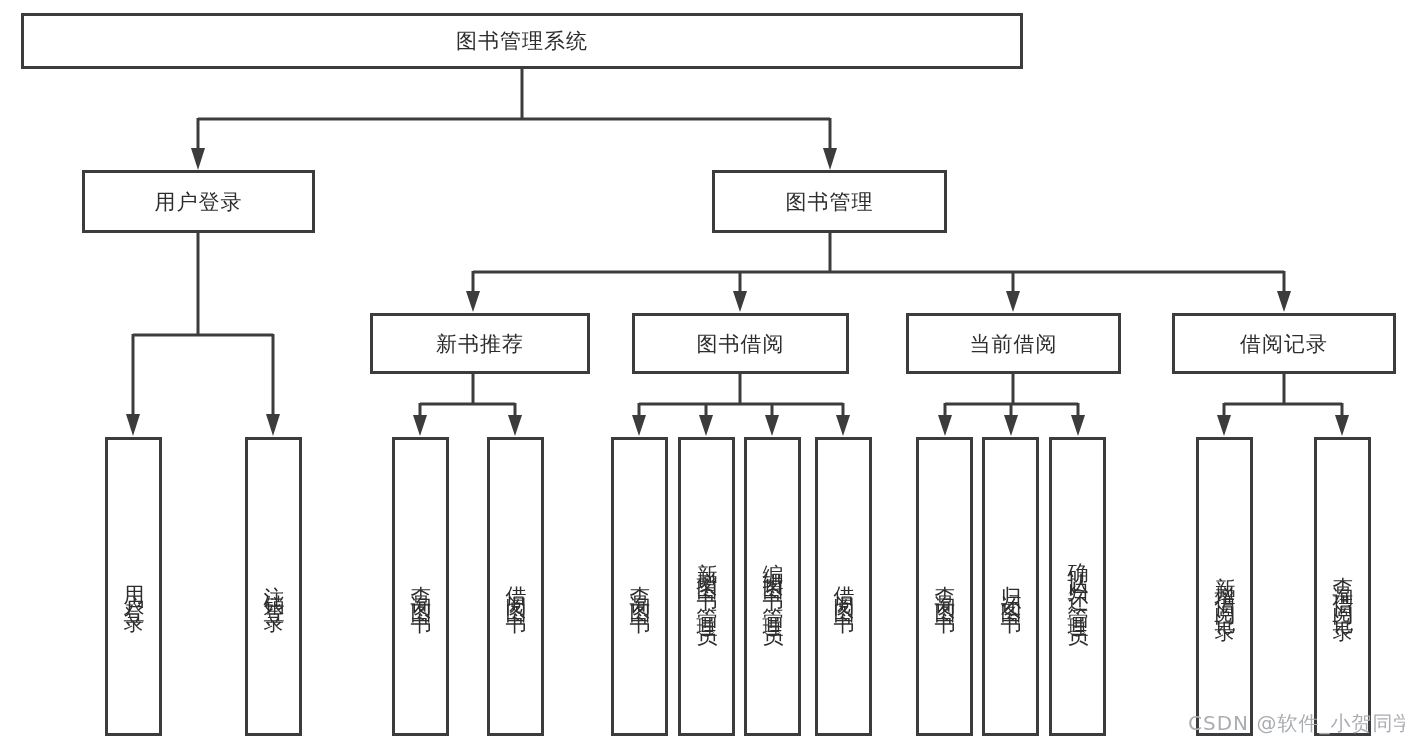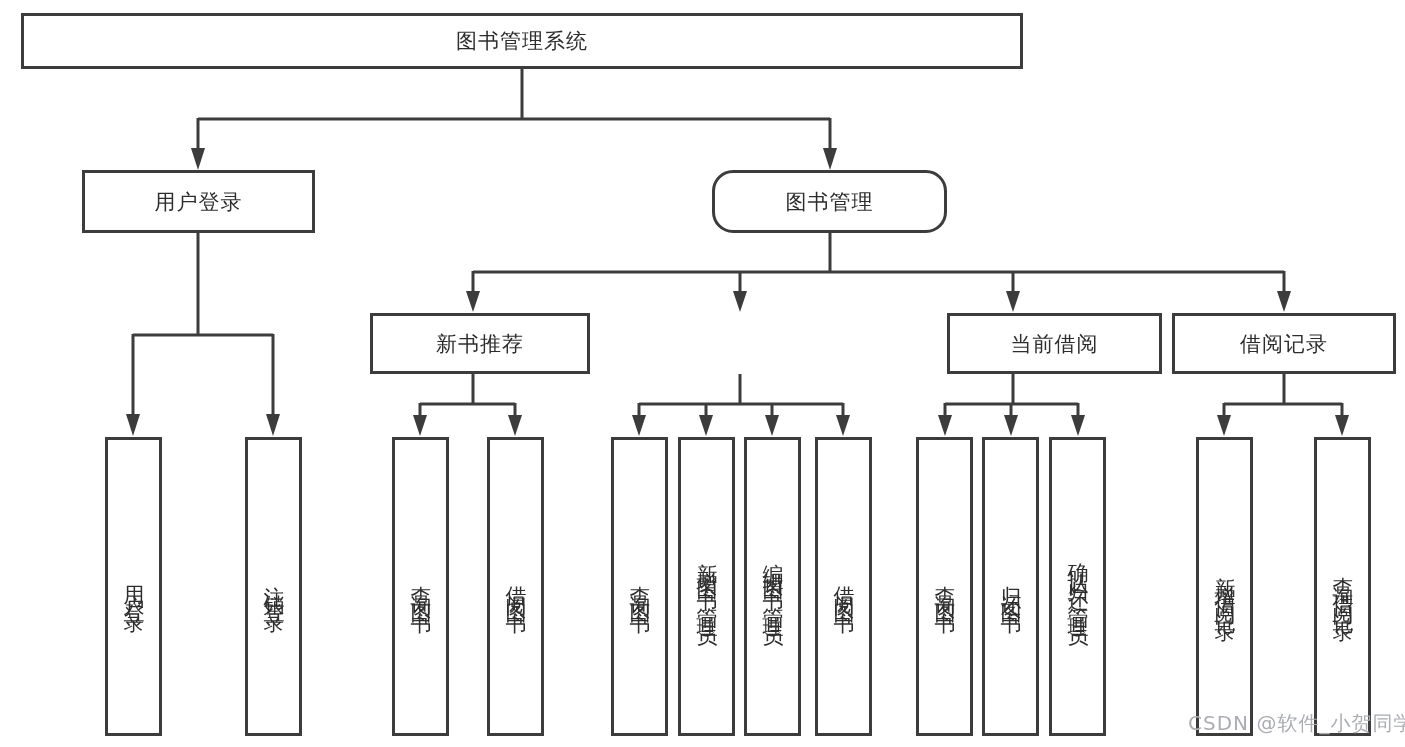--- a/index.html
+++ b/index.html
@@ -32,25 +32,25 @@
     writing-mode:vertical-rl;
     text-orientation:mixed;
     letter-spacing:9px;
     line-height:1;
     white-space:nowrap;
   }
   
   .n-root{left:21px;top:13px;width:1002px;height:56px;}
   
   .n-user-login{left:82px;top:170px;width:233px;height:63px;}
-  .n-book-mgmt{left:712px;top:170px;width:235px;height:63px;border-radius:21px;}
+  .n-book-mgmt{left:712px;top:170px;width:235px;height:63px;}
   
   .n-new-book{left:363px;top:313px;width:220px;height:61px;margin-left:7px;}
   .n-book-borrow{left:632px;top:313px;width:217px;height:61px;}
-  .n-cur-borrow{left:906px;top:313px;width:215px;height:61px;margin-left:41px;}
+  .n-cur-borrow{left:906px;top:313px;width:215px;height:61px;}
   .n-borrow-rec{left:1172px;top:313px;width:224px;height:61px;}
   
   .leaf{top:437px;width:57px;height:299px;}
   .l-1{left:105px;}  .l-2{left:245px;}
   .l-3{left:392px;}  .l-4{left:487px;}
   .l-5{left:611px;}  .l-6{left:678px;}
   .l-7{left:744px;}  .l-8{left:815px;}
   .l-9{left:916px;}  .l-10{left:982px;} .l-11{left:1049px;}
   .l-12{left:1196px;} .l-13{left:1314px;}
   .watermark{
@@ -137,20 +137,23 @@
   <div class="node n-user-login">
     <span>用户登录</span>
   </div>
   <div class="node n-book-mgmt">
     <span>图书管理</span>
   </div>
 
   <div class="node n-new-book">
     <span>新书推荐</span>
   </div>
+  <div class="node n-book-borrow">
+    <span>图书借阅</span>
+  </div>
   <div class="node n-cur-borrow">
     <span>当前借阅</span>
   </div>
   <div class="node n-borrow-rec">
     <span>借阅记录</span>
   </div>
 
   <div class="node leaf l-1">
     <span class="v-label">用户登录</span>
   </div>

